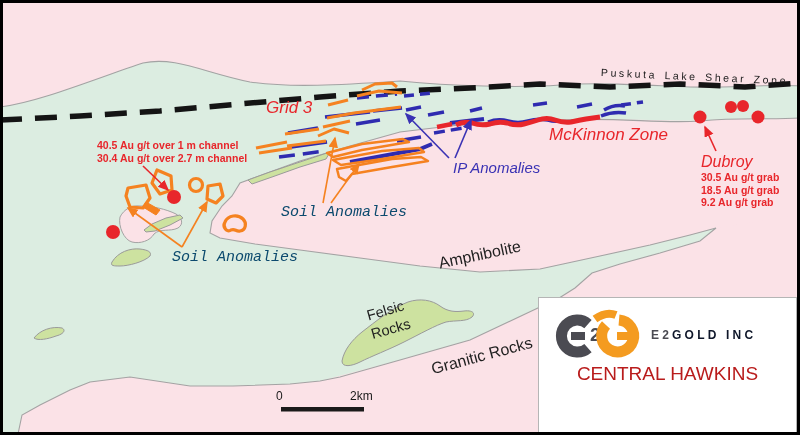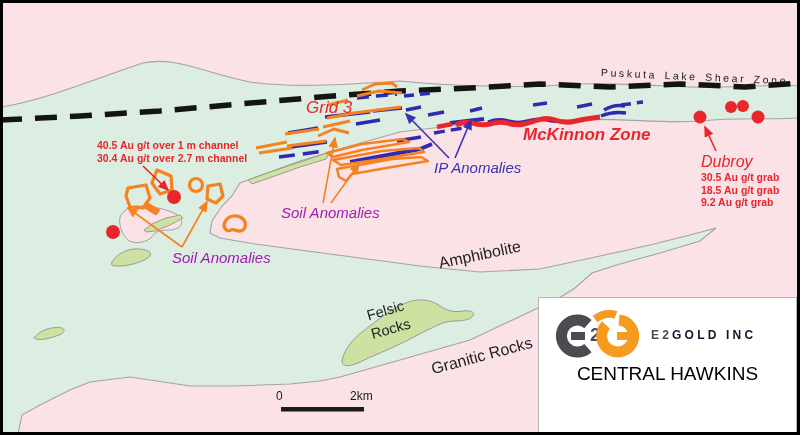--- a/index.html
+++ b/index.html
@@ -2,51 +2,51 @@
 <html><head>
 <meta charset="utf-8">
 <style>
   html,body{margin:0;padding:0;background:#ffffff;}
   #stage{position:relative;width:800px;height:435px;overflow:hidden;background:#fbe2e7;
          font-family:"Liberation Sans", sans-serif;}
   #frame{position:absolute;inset:0;border:3px solid #000;z-index:60;pointer-events:none;}
   svg{position:absolute;left:0;top:0;}
   .lbl{position:absolute;white-space:nowrap;z-index:20;}
   .red{color:#e8262b;}
-  .orange{color:#a21caf;}
-  .blue{color:#3a32b4;}
+  .orange{color:#0c4a6e;font-family:Liberation Mono, monospace;}
+  .blue{color:#3a32b4;margin-left:19px;}
   .ital{font-style:italic;}
   .map-title{font-size:17px;font-style:italic;}
   .assay{font-size:10.5px;font-weight:700;line-height:12.5px;}
   #shear-label{left:601px;top:66px;font-size:10.5px;color:#1a1a1a;letter-spacing:2.6px;
                word-spacing:2px;transform:rotate(2.6deg);transform-origin:left center;}
-  #grid3-label{left:266px;top:98px;margin-left:40px;}
+  #grid3-label{left:266px;top:98px;}
   #goldfields-title{left:95px;top:122px;}
   #goldfields-assays{left:97px;top:139px;}
   #soil-west{left:172px;top:249px;font-size:15px;}
   #soil-grid3{left:281px;top:204px;font-size:15px;}
   #ip-label{left:434px;top:159px;font-size:15px;}
-  #mckinnon-label{left:523px;top:125px;font-weight:bold;}
+  #mckinnon-label{left:549px;top:125px;}
   #dubroy-title{left:701px;top:153px;font-size:16px;}
   #dubroy-assays{left:701px;top:171px;line-height:13px;}
   .rock{position:absolute;color:#1f1f1f;z-index:18;}
   #amphibolite-label{left:438px;top:246px;font-size:16px;transform:rotate(-12deg);}
   #felsic-label{left:368px;top:301px;font-size:14.5px;line-height:19px;text-align:center;
                 transform:rotate(-16deg);}
   #granitic-label{left:430px;top:347px;font-size:16px;transform:rotate(-15deg);}
   .scale-txt{position:absolute;font-size:12px;color:#1a1a1a;z-index:20;}
   #scale-0{left:276px;top:389px;}
   #scale-2km{left:350px;top:389px;}
   #legend-box{position:absolute;left:538px;top:297px;width:257px;height:135px;background:#fff;
               border:1px solid #b5b5b5;z-index:40;}
   #brand-row{position:absolute;left:112px;top:30px;font-size:12px;font-weight:700;letter-spacing:3.2px;}
   #brand-e2{color:#4b4b52;}
   #brand-gold{color:#0f172a;}
   #legend-title{position:absolute;left:0;right:0;top:64px;text-align:center;font-size:19px;
-                line-height:23px;color:#000000;}
+                line-height:23px;color:#b91c1c;}
 </style>
 </head>
 <body>
 
 <div id="stage">
 
   <svg width="800" height="435" viewBox="0 0 800 435">
     <defs>
       <marker id="ar-red" markerWidth="9" markerHeight="9" refX="6" refY="3" orient="auto">
         <path d="M0,0 L7,3 L0,6 Z" fill="#e8262b"></path>

